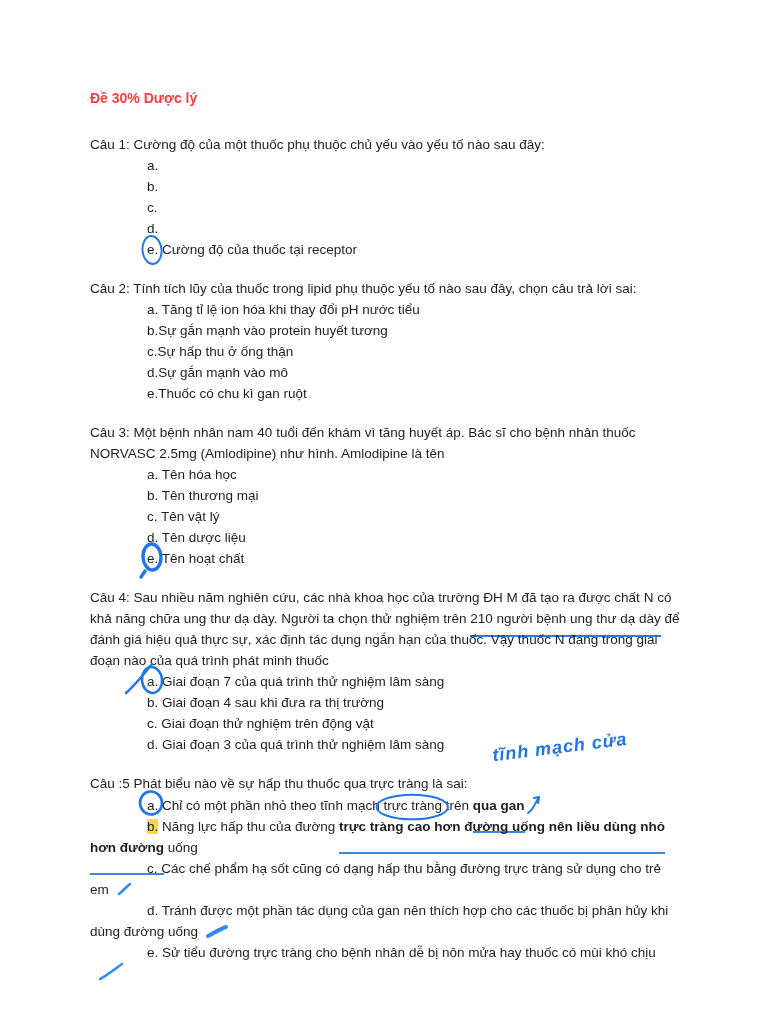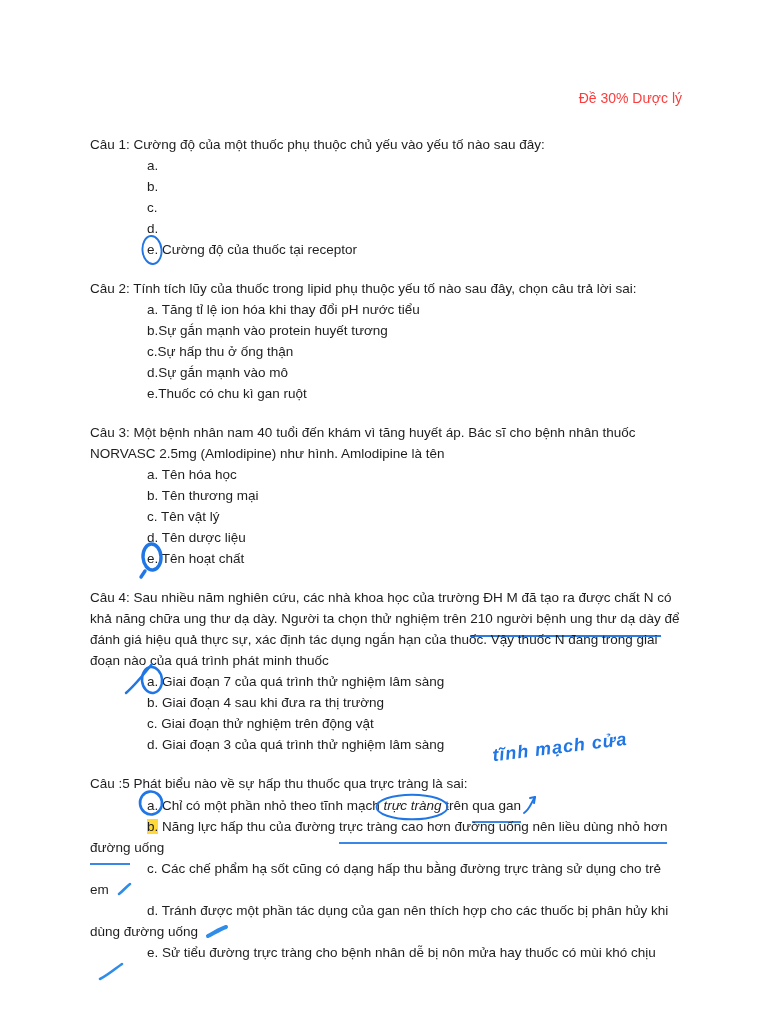--- a/index.html
+++ b/index.html
@@ -11,24 +11,24 @@
     overflow:hidden;
   }
   .page {
     position:relative;
     width:768px; height:1024px;
     padding:88px 86px 0 90px;
     font-size:13.5px;
     line-height:21px;
   }
   .title {
-    text-align:right;
+    text-align:left;
     color:#fb3d3d;
     font-size:14px;
-    font-weight:400;
+    font-weight:700;
     margin-bottom:25px;
   }
   .q { margin-bottom:18px; position:relative; }
   .opt { text-indent:57px; }
   
   .lblwrap { position:relative; display:inline-block; text-indent:0; }
   svg.circ {
     position:absolute;
     overflow:visible;
     pointer-events:none;
@@ -38,30 +38,30 @@
   }
   .c-thin   { left:-7px; top:-4px; }
   .c-thin ellipse { stroke-width:1.9; }
   .c-thick  { left:-8px; top:-6px; }
   .c-thick ellipse, .c-thick path { stroke-width:3.4; }
   .c-slash  { left:-7px; top:-5px; }
   .c-slash ellipse, .c-slash path { stroke-width:2.5; }
   .c-med    { left:-8px; top:-5px; }
   .c-med ellipse { stroke-width:2.6; }
   
-  .circleword { position:relative; white-space:nowrap;font-style:italic; }
+  .circleword { position:relative; white-space:nowrap; }
   svg.wordcirc {
     position:absolute; left:-8px; right:-8px; top:-5px; bottom:-8px;
     width:calc(100% + 16px); height:calc(100% + 13px);
     overflow:visible; pointer-events:none;
   }
   svg.wordcirc ellipse { fill:none; stroke:#2176e5; stroke-width:2.4; }
   
   .u-ink  { border-bottom:2px solid #2b7ce2; padding-bottom:9px; }
-  .u-ink2 { border-bottom:2.5px solid #3b87e6; padding-bottom:8px; }
+  .u-ink2 { border-bottom:2.5px solid #3b87e6; padding-bottom:18px;font-weight:bold; }
   
   .hl { background:#ffd938; }
   
   svg.tick { overflow:visible; vertical-align:-2px; margin-left:8px; }
   svg.tick path { fill:none; stroke:#2f8ce8; stroke-width:2.6; stroke-linecap:round; }
   
   svg.arrow { overflow:visible; vertical-align:-4px; margin-left:1px; }
   svg.arrow path { fill:none; stroke:#2176e5; stroke-width:2; stroke-linecap:round; stroke-linejoin:round; }
   
   .handnote {

